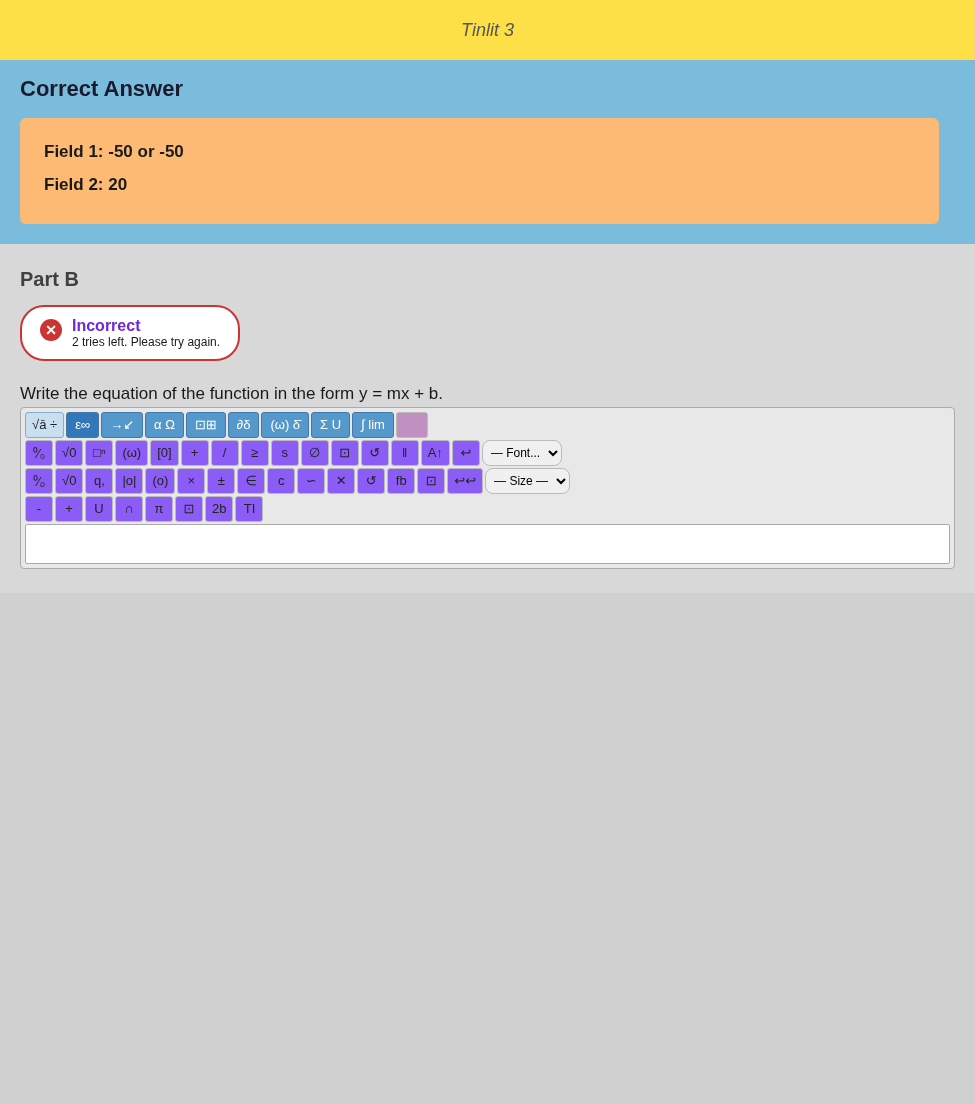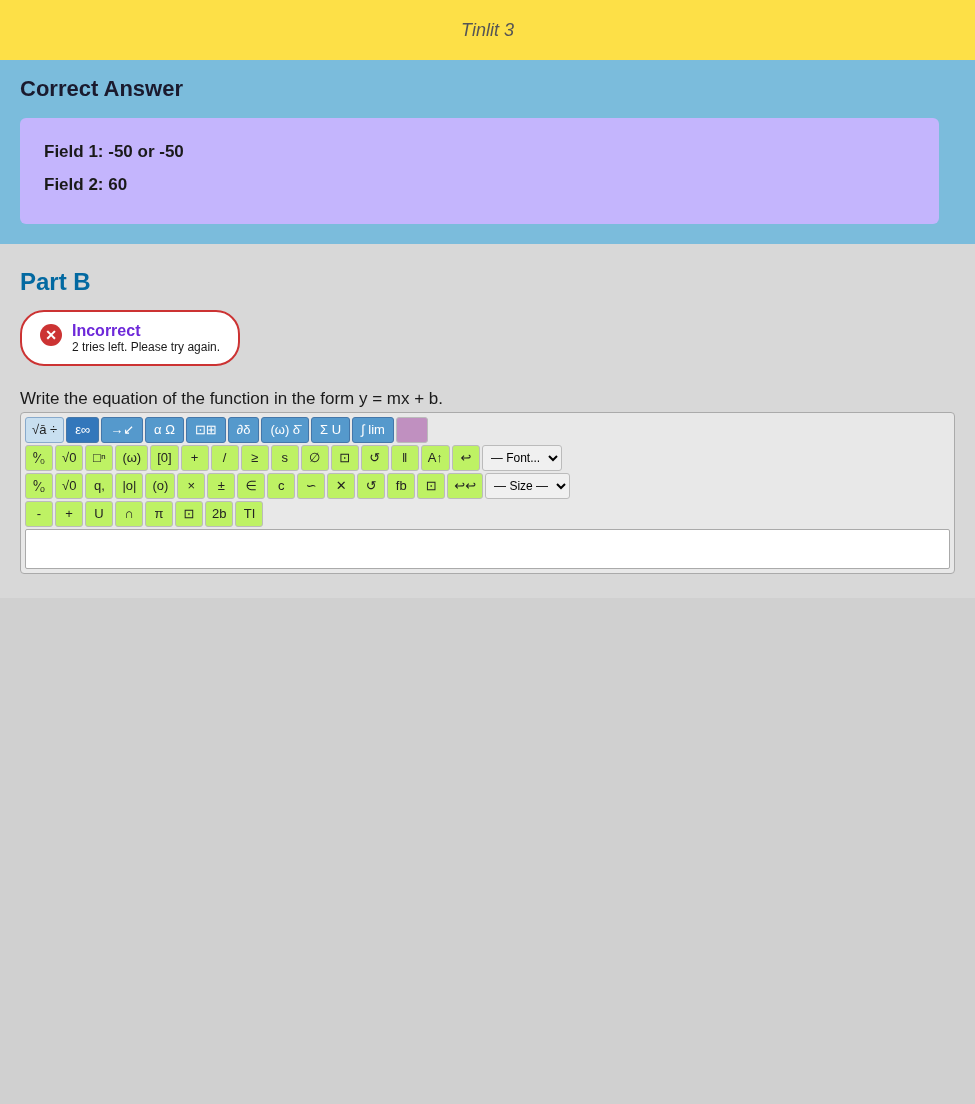--- a/index.html
+++ b/index.html
@@ -33,44 +33,44 @@
     .correct-answer-header {
       background: #7bbcdc;
       padding: 16px 20px 8px 20px;
     }
     .correct-answer-header h2 {
       color: #1a1a2e;
       font-size: 22px;
       font-weight: bold;
     }
     .correct-answer-box {
-      background: #c4b5fd;
+      background: #fdba74;
       margin: 8px 20px 0 20px;
       border-radius: 6px;
       padding: 20px 24px;
     }
     .correct-answer-box p {
       font-size: 17px;
       color: #1a1a1a;
       font-weight: bold;
       margin-bottom: 6px;
       line-height: 1.6;
     }
 
     
     .main-content {
       background: #d8d8d8;
       padding: 24px 20px;
     }
 
     
     .part-b-label {
-      font-size: 24px;
-      font-weight: bold;
-      color: #0369a1;
+      font-size: 20px;
+      font-weight: bold;
+      color: #404040;
       margin-bottom: 14px;
     }
 
     
     .incorrect-badge {
       display: inline-flex;
       align-items: flex-start;
       border: 2px solid #cc3333;
       border-radius: 24px;
       padding: 10px 18px;
@@ -117,21 +117,21 @@
       border-radius: 4px;
       padding: 4px;
     }
     .toolbar-row {
       display: flex;
       align-items: center;
       gap: 2px;
       margin-bottom: 2px;
     }
     .toolbar-btn {
-      background: #bef264;
+      background: #8b5cf6;
       border: 1px solid #bbb;
       border-radius: 3px;
       padding: 3px 6px;
       font-size: 13px;
       cursor: pointer;
       min-width: 28px;
       height: 26px;
       display: flex;
       align-items: center;
       justify-content: center;
@@ -156,21 +156,21 @@
       height: 26px;
       display: flex;
       align-items: center;
     }
     .tab-btn.active-tab {
       background: #3377bb;
     }
     .font-select {
       background: #f0f0f0;
       border: 1px solid #bbb;
-      border-radius: 3px;
+      border-radius: 8px;
       font-size: 12px;
       height: 26px;
       padding: 0 4px;
       cursor: pointer;
     }
     .input-area {
       background: white;
       border: 1px solid #aaa;
       height: 40px;
       margin-top: 2px;
@@ -183,21 +183,21 @@
 <div class="top-bar">
   <span class="top-bar-title">Tinlit 3</span>
 </div>
 
 <div class="correct-answer-section">
   <div class="correct-answer-header">
     <h2>Correct Answer</h2>
   </div>
   <div class="correct-answer-box">
     <p>Field 1: -50 or -50</p>
-    <p>Field 2: 60</p>
+    <p>Field 2: 20</p>
   </div>
 </div>
 
 <div class="main-content">
 
   
   <div class="part-b-label">Part B</div>
 
   
   <div class="incorrect-badge">

